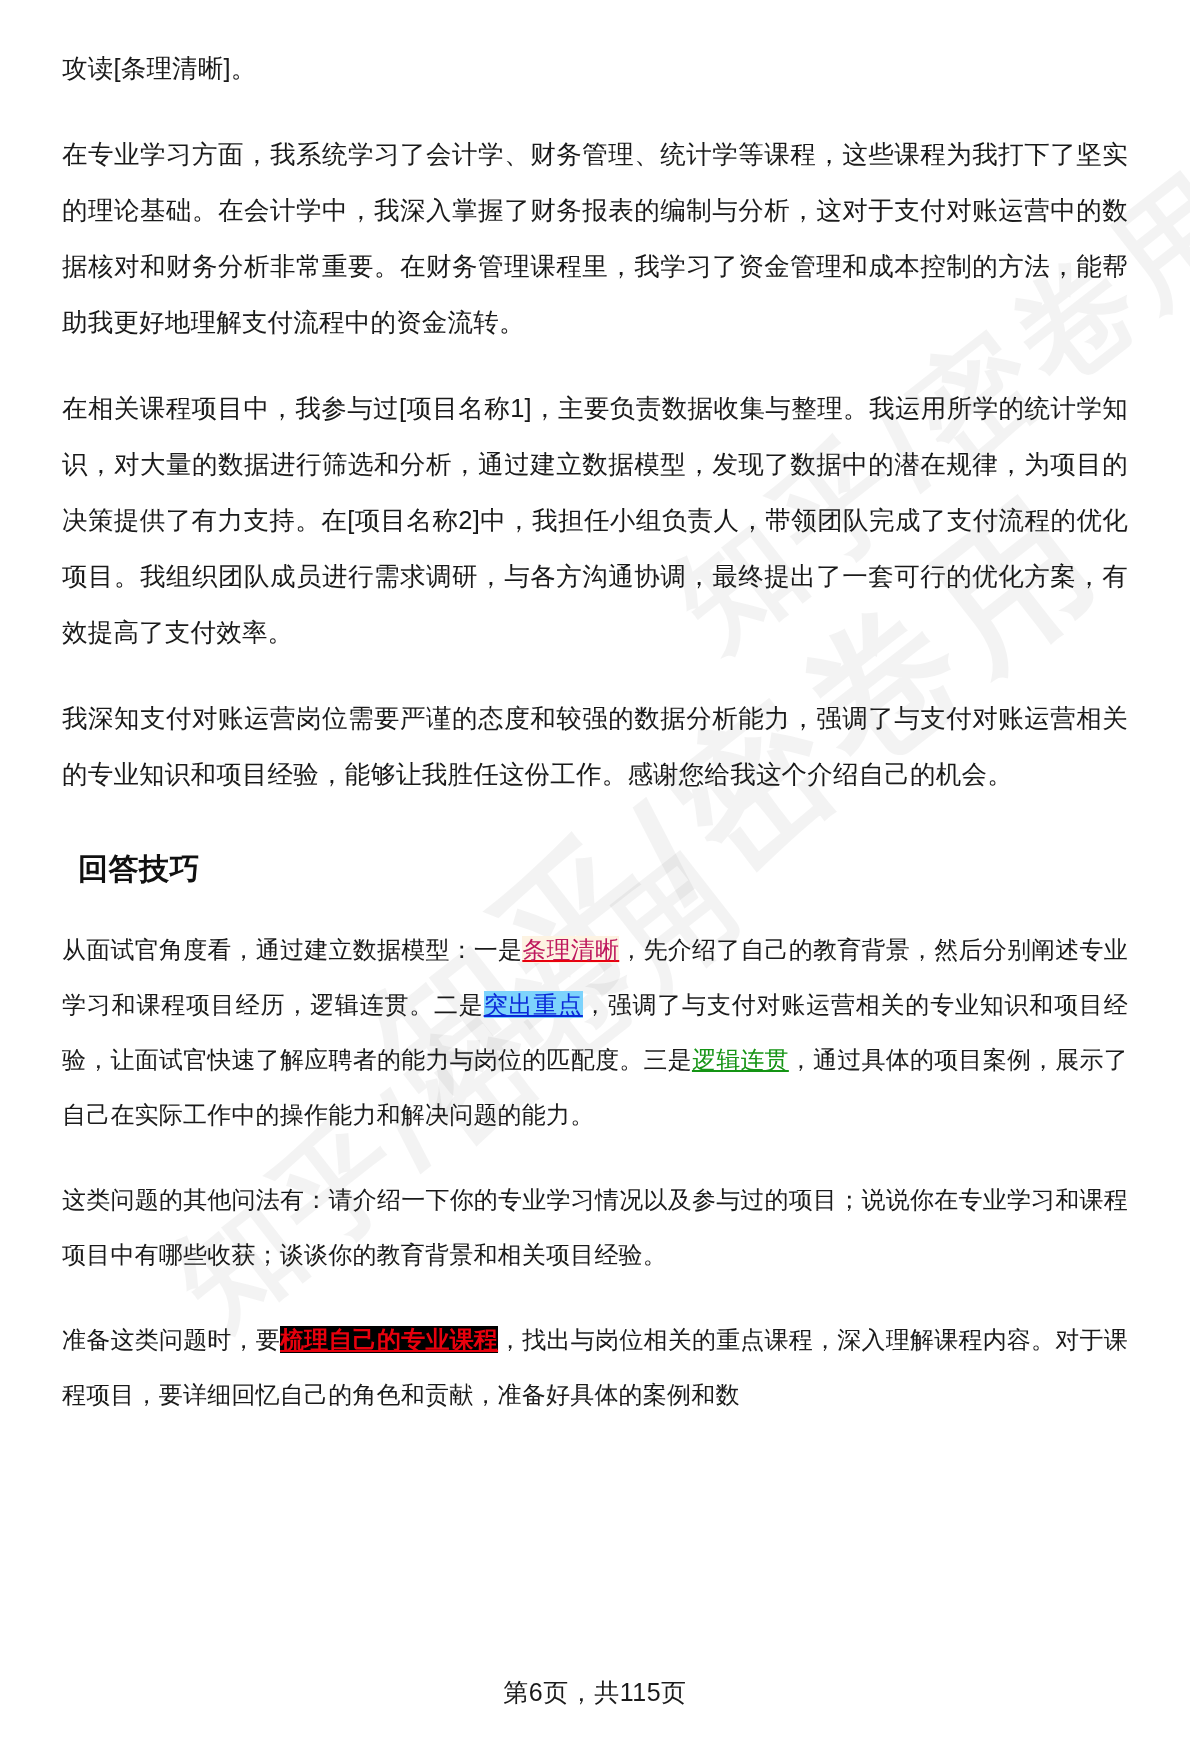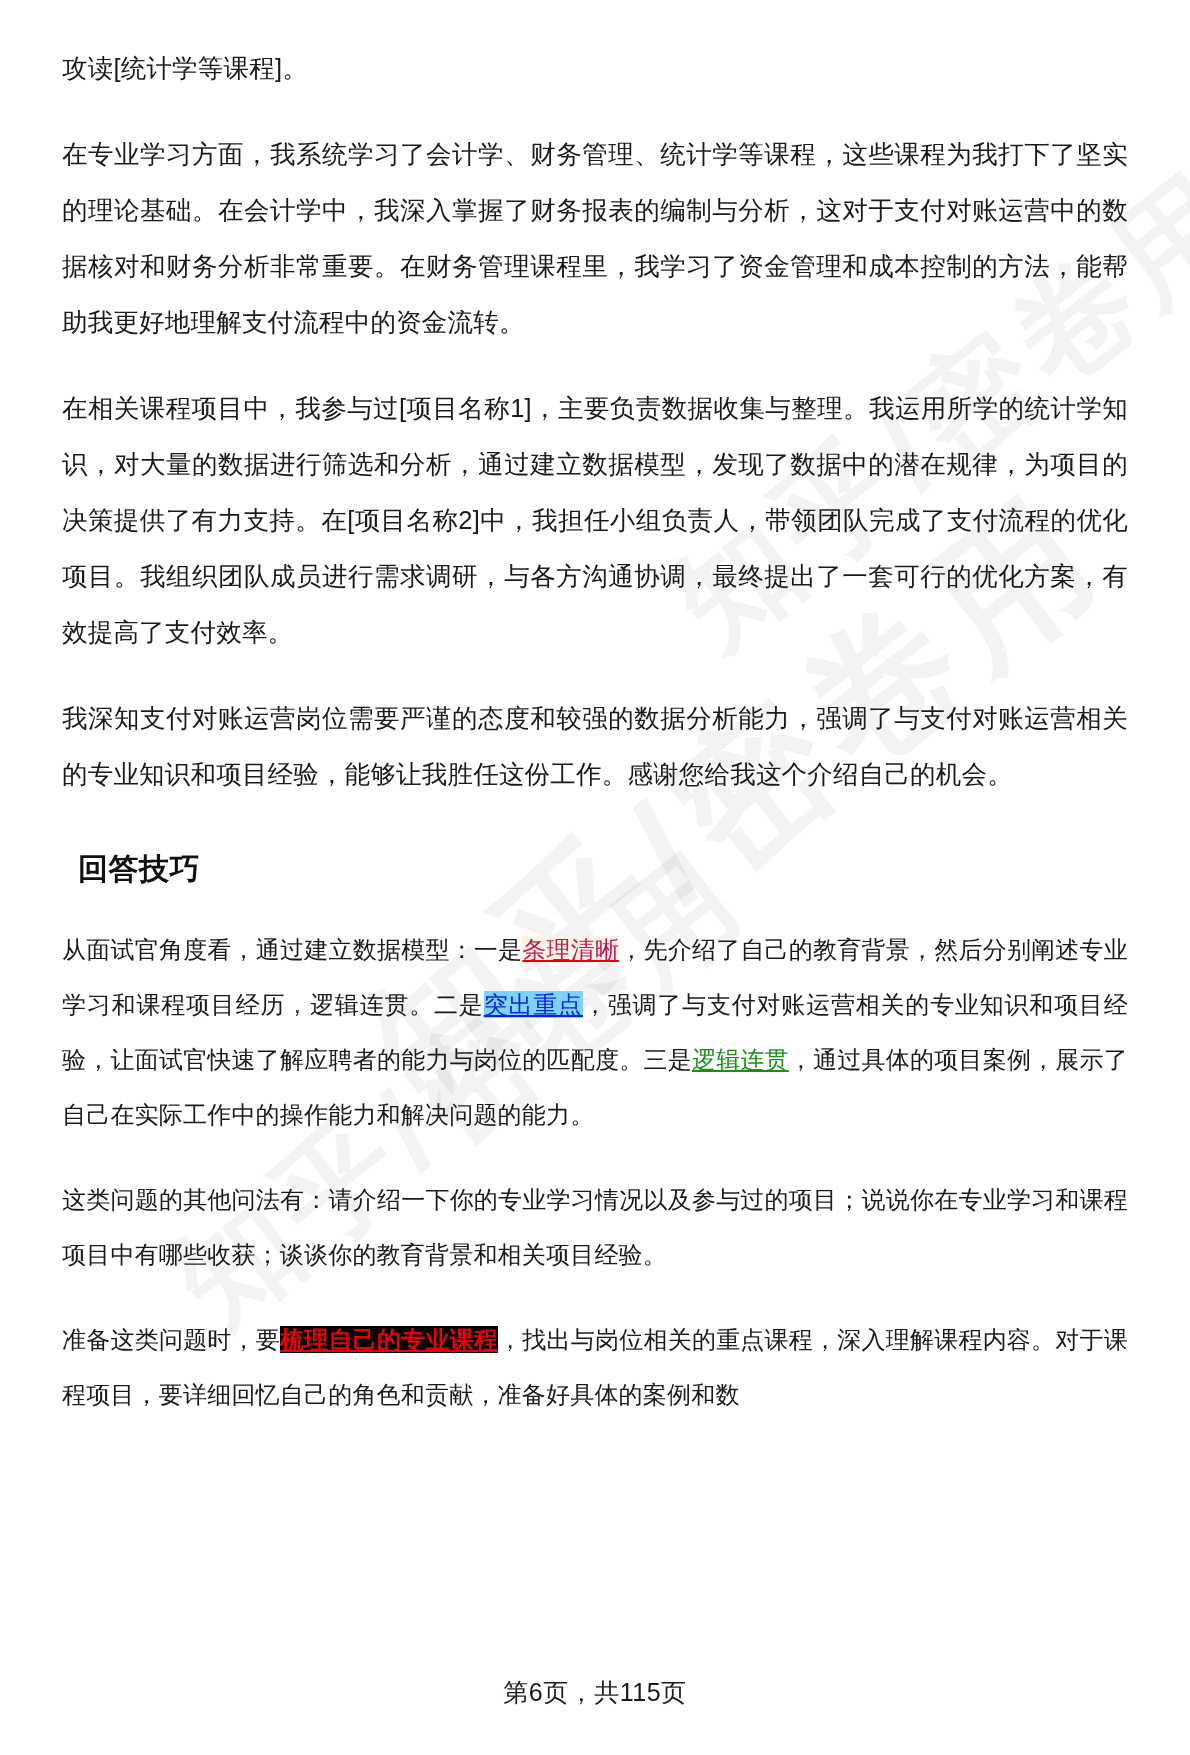--- a/index.html
+++ b/index.html
@@ -144,21 +144,21 @@
 <div id="page">
 
   <div id="watermark-layer">
     <div class="wm wm-c">知乎/密卷用</div>
     <div class="wm wm-a">知乎/密卷用</div>
     <div class="wm wm-b">知乎/密卷用</div>
   </div>
 
   <div id="content">
 
-    <p class="para">攻读[统计学等课程]。</p>
+    <p class="para">攻读[条理清晰]。</p>
 
     <p class="para">在专业学习方面，我系统学习了会计学、财务管理、统计学等课程，这些课程为我打下了坚实的理论基础。在会计学中，我深入掌握了财务报表的编制与分析，这对于支付对账运营中的数据核对和财务分析非常重要。在财务管理课程里，我学习了资金管理和成本控制的方法，能帮助我更好地理解支付流程中的资金流转。</p>
 
     <p class="para">在相关课程项目中，我参与过[项目名称1]，主要负责数据收集与整理。我运用所学的统计学知识，对大量的数据进行筛选和分析，通过建立数据模型，发现了数据中的潜在规律，为项目的决策提供了有力支持。在[项目名称2]中，我担任小组负责人，带领团队完成了支付流程的优化项目。我组织团队成员进行需求调研，与各方沟通协调，最终提出了一套可行的优化方案，有效提高了支付效率。</p>
 
     <p class="para">我深知支付对账运营岗位需要严谨的态度和较强的数据分析能力，强调了与支付对账运营相关的专业知识和项目经验，能够让我胜任这份工作。感谢您给我这个介绍自己的机会。</p>
 
     <h2 class="heading">回答技巧</h2>
 
     <p class="para small"><span>从面试官角度看，通过建立数据模型：一是</span><span class="hl-red">条理清晰</span><span>，先介绍了自己的教育背景，然后分别阐述专业学习和课程项目经历，逻辑连贯。二是</span><span class="hl-blue">突出重点</span><span>，强调了与支付对账运营相关的专业知识和项目经验，让面试官快速了解应聘者的能力与岗位的匹配度。三是</span><span class="hl-green">逻辑连贯</span><span>，通过具体的项目案例，展示了自己在实际工作中的操作能力和解决问题的能力。</span></p>

